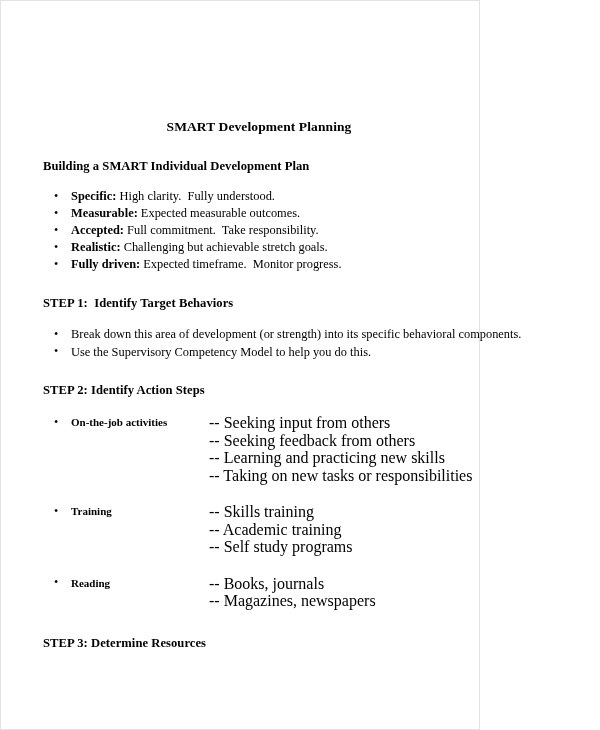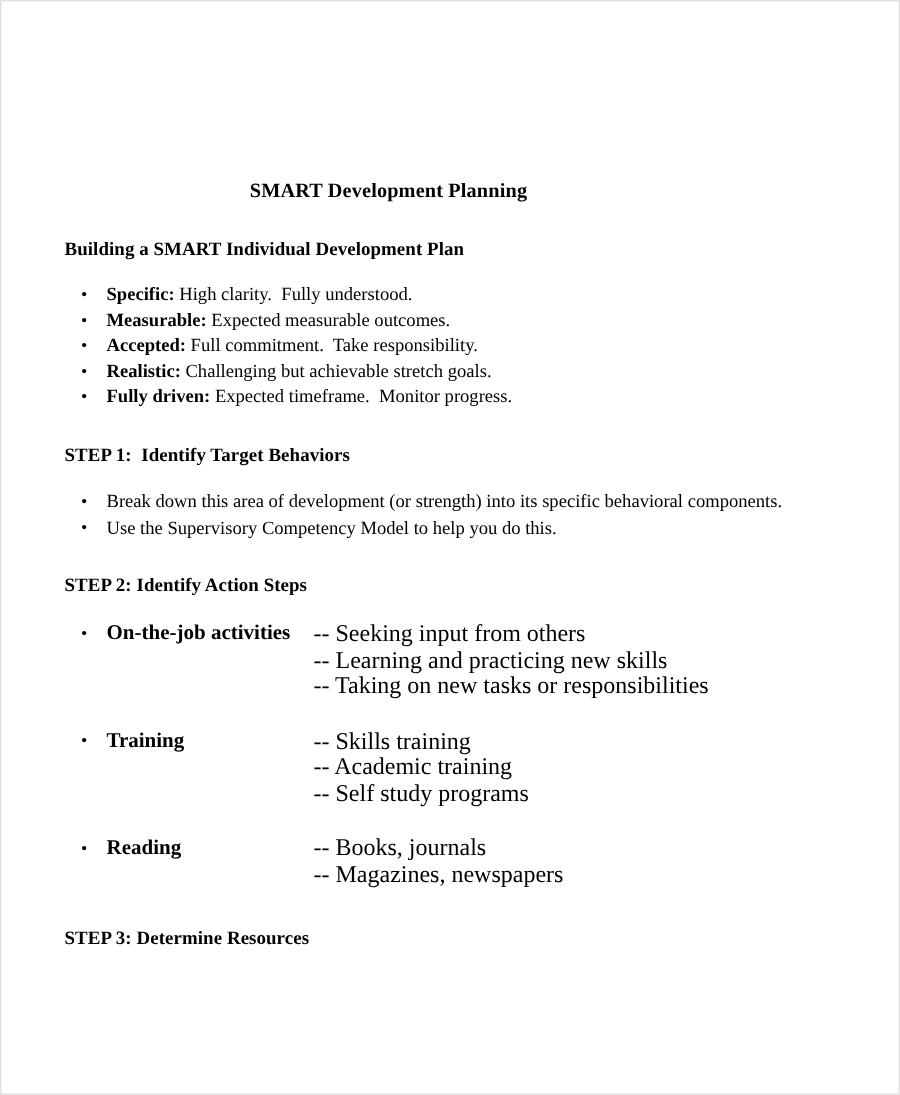--- a/index.html
+++ b/index.html
@@ -10,21 +10,21 @@
   body {
     width: 600px;
     height: 730px;
     font-family: "Liberation Serif", "DejaVu Serif", serif;
     color: #000000;
     overflow: hidden;
   }
   .page {
     position: relative;
     box-sizing: border-box;
-    width: 600px;
+    width: 480px;
     height: 730px;
     background: #ffffff;
     border: 1px solid #e2e2e2;
     padding: 0;
   }
   .content {
     position: absolute;
     left: 42px;
     top: 118px;
     width: 530px;
@@ -96,21 +96,21 @@
     align-items: flex-start;
     margin-bottom: 19px;
   }
   .action-group:last-child { margin-bottom: 0; }
   .action-label {
     position: relative;
     width: 166px;
     flex: 0 0 166px;
     padding-left: 28px;
     box-sizing: border-box;
-    font-size: 14px;
+    font-size: 11px;
     font-weight: bold;
     line-height: 17.5px;
     white-space: pre;
   }
   .action-label::before {
     content: "\2022";
     position: absolute;
     left: 11px;
     top: -0.5px;
     font-size: 12px;
@@ -155,20 +155,21 @@
     </ul>
 
     <div class="section-heading gap-before-step2">STEP 2: Identify Action Steps</div>
 
     <div class="action-groups">
 
       <div class="action-group">
         <div class="action-label">On-the-job activities</div>
         <ul class="action-items">
           <li>-- Seeking input from others</li>
+          <li>-- Seeking feedback from others</li>
           <li>-- Learning and practicing new skills</li>
           <li>-- Taking on new tasks or responsibilities</li>
         </ul>
       </div>
 
       <div class="action-group">
         <div class="action-label">Training</div>
         <ul class="action-items">
           <li>-- Skills training</li>
           <li>-- Academic training</li>

